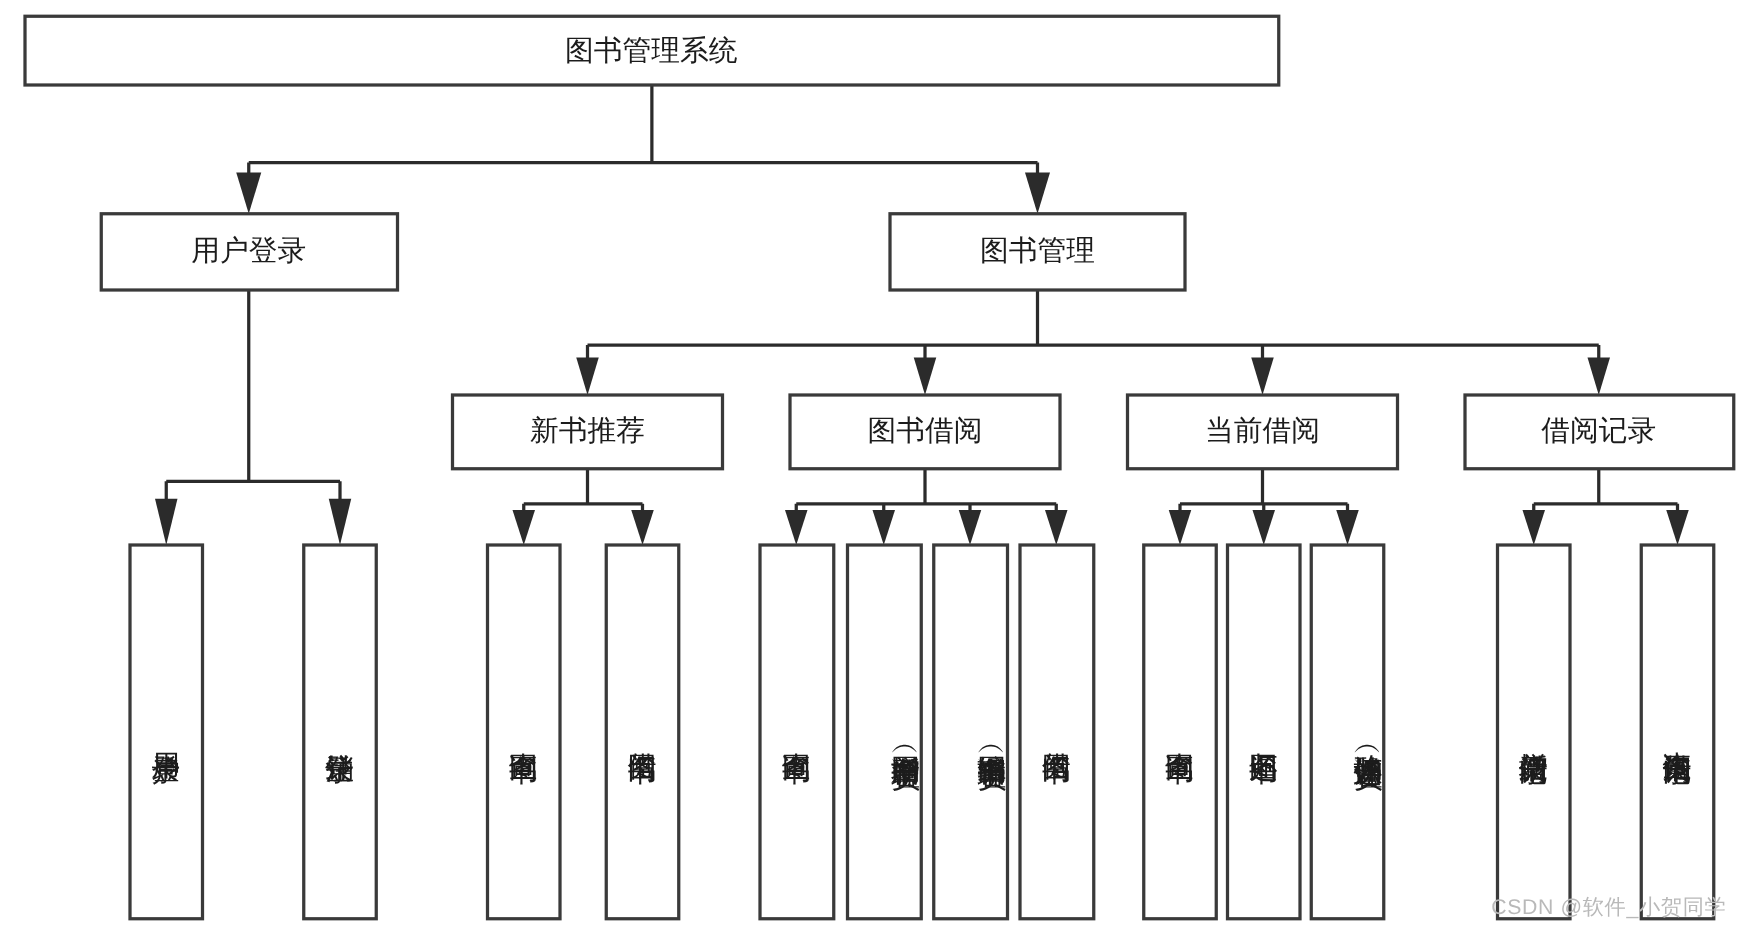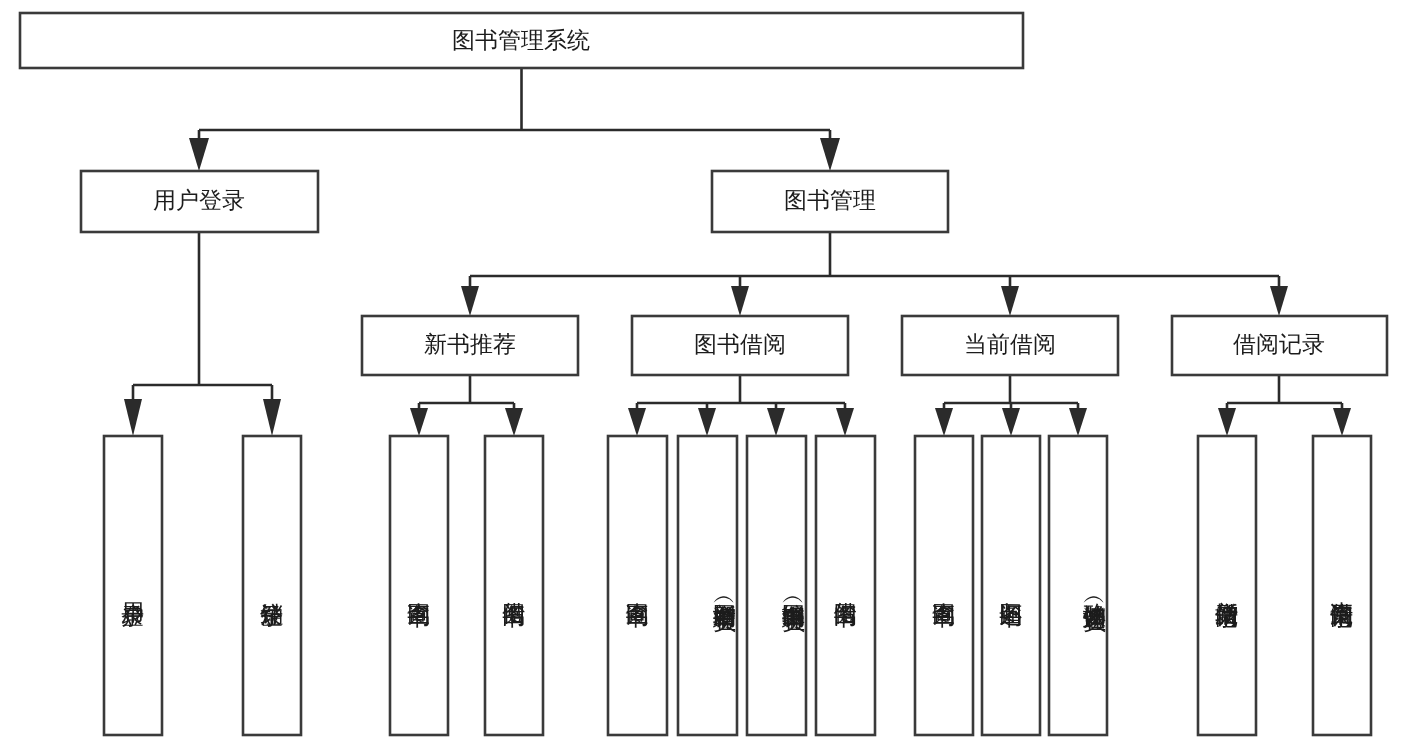--- a/index.html
+++ b/index.html
@@ -207,14 +207,15 @@
   <div class="leaf-label" style="left:608px; top:436px; width:59px; height:299px; display:flex; align-items:center; justify-content:center;">查询图书</div>
   <div class="leaf-label" style="left:678px; top:444px; width:59px; height:291px; display:flex; align-items:flex-start; justify-content:center;">新增图书（管理员）</div>
   <div class="leaf-label" style="left:747px; top:444px; width:59px; height:291px; display:flex; align-items:flex-start; justify-content:center;">编辑图书（管理员）</div>
   <div class="leaf-label" style="left:816px; top:436px; width:59px; height:299px; display:flex; align-items:center; justify-content:center;">借阅图书</div>
   <div class="leaf-label" style="left:915px; top:436px; width:58px; height:299px; display:flex; align-items:center; justify-content:center;">查询图书</div>
   <div class="leaf-label" style="left:982px; top:436px; width:58px; height:299px; display:flex; align-items:center; justify-content:center;">归还图书</div>
   <div class="leaf-label" style="left:1049px; top:444px; width:58px; height:291px; display:flex; align-items:flex-start; justify-content:center;">确认归还（管理员）</div>
   <div class="leaf-label" style="left:1198px; top:436px; width:58px; height:299px; display:flex; align-items:center; justify-content:center;">新增借阅记录</div>
   <div class="leaf-label" style="left:1313px; top:436px; width:58px; height:299px; display:flex; align-items:center; justify-content:center;">查询借阅记录</div>
 
+  <div class="watermark" style="left:1193px; top:714px;">CSDN @软件_小贺同学</div>
 
 </div>
 
 </body></html>

